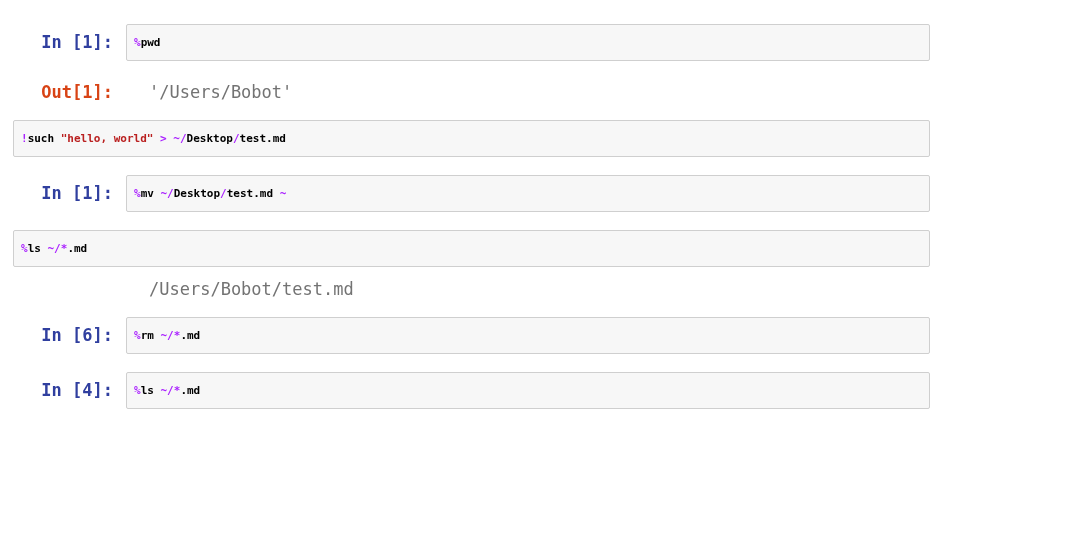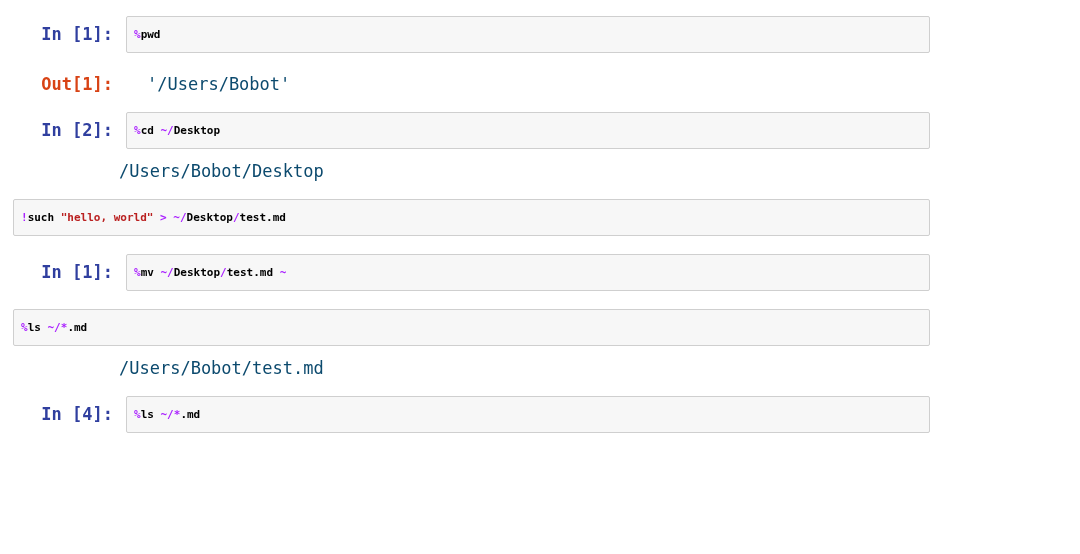--- a/index.html
+++ b/index.html
@@ -7,21 +7,21 @@
     padding: 0;
     background: #ffffff;
   }
   body {
     width: 1080px;
     height: 554px;
     overflow: hidden;
     font-family: "DejaVu Sans Mono", "Liberation Mono", monospace;
   }
   .notebook {
-    padding-top: 16px;
+    padding-top: 24px;
     width: 928px;
   }
   .cell {
     margin-bottom: 18px;
   }
   .input-row {
     display: flex;
     align-items: flex-start;
   }
   .prompt-col {
@@ -59,27 +59,27 @@
   }
   .tok-magic    { color: var(--c-operator, #AA22FF); }
   .tok-operator { color: var(--c-operator, #AA22FF); }
   .tok-string   { color: var(--c-string, #BA2121); font-weight: bold; }
   .tok-text     { color: var(--c-code-text, #000000); }
   .output-row {
     display: flex;
     align-items: flex-start;
   }
   .stream-row { margin-top: 13px; margin-bottom: 7px; }
-  .result-row { margin-top: 22px; margin-bottom: 4px; gap: 28px; }
+  .result-row { margin-top: 22px; margin-bottom: 4px; }
   .output-text {
-    margin-left: 6px;
+    margin-left: 36px;
     font-size: 17px;
     line-height: 19px;
     font-weight: normal;
-    color: #0c4a6e;
+    color: #737373;
     white-space: pre;
   }
 </style>
 </head>
 <body style="background: rgb(255, 255, 255);">
 
 <div class="notebook">
   <div class="cell">
     <div class="input-row">
       <div class="prompt-col in-prompt">In [1]:</div>
@@ -88,34 +88,20 @@
       </div>
     </div>
     <div>
         <div class="output-row result-row">
           <div class="prompt-col out-prompt">Out[1]:</div>
           <div class="output-text">'/Users/Bobot'</div>
         </div>
       </div>
   </div>
 
-  <div class="cell">
-    <div class="input-row">
-      <div class="prompt-col in-prompt">In [2]:</div>
-      <div class="code-box">
-        <div class="code-line"><span class="tok-magic">%</span><span class="tok-text">cd </span><span class="tok-operator">~/</span><span class="tok-text">Desktop</span></div>
-      </div>
-    </div>
-    <div>
-        <div class="output-row stream-row">
-          <div class="prompt-col out-prompt"></div>
-          <div class="output-text">/Users/Bobot/Desktop</div>
-        </div>
-      </div>
-  </div>
 
   <div class="cell">
     <div class="input-row">
       <div class="code-box">
         <div class="code-line"><span class="tok-magic">!</span><span class="tok-text">such </span><span class="tok-string">"hello, world"</span><span class="tok-text"> </span><span class="tok-operator">&gt;</span><span class="tok-text"> </span><span class="tok-operator">~/</span><span class="tok-text">Desktop</span><span class="tok-operator">/</span><span class="tok-text">test.md</span></div>
       </div>
     </div>
     <div></div>
   </div>
 
@@ -136,20 +122,29 @@
       </div>
     </div>
     <div>
         <div class="output-row stream-row">
           <div class="prompt-col out-prompt"></div>
           <div class="output-text">/Users/Bobot/test.md</div>
         </div>
       </div>
   </div>
 
+  <div class="cell">
+    <div class="input-row">
+      <div class="prompt-col in-prompt">In [6]:</div>
+      <div class="code-box">
+        <div class="code-line"><span class="tok-magic">%</span><span class="tok-text">rm </span><span class="tok-operator">~/*</span><span class="tok-text">.md</span></div>
+      </div>
+    </div>
+    <div></div>
+  </div>
 
   <div class="cell">
     <div class="input-row">
       <div class="prompt-col in-prompt">In [4]:</div>
       <div class="code-box">
         <div class="code-line"><span class="tok-magic">%</span><span class="tok-text">ls </span><span class="tok-operator">~/*</span><span class="tok-text">.md</span></div>
       </div>
     </div>
   </div>
 </div>

